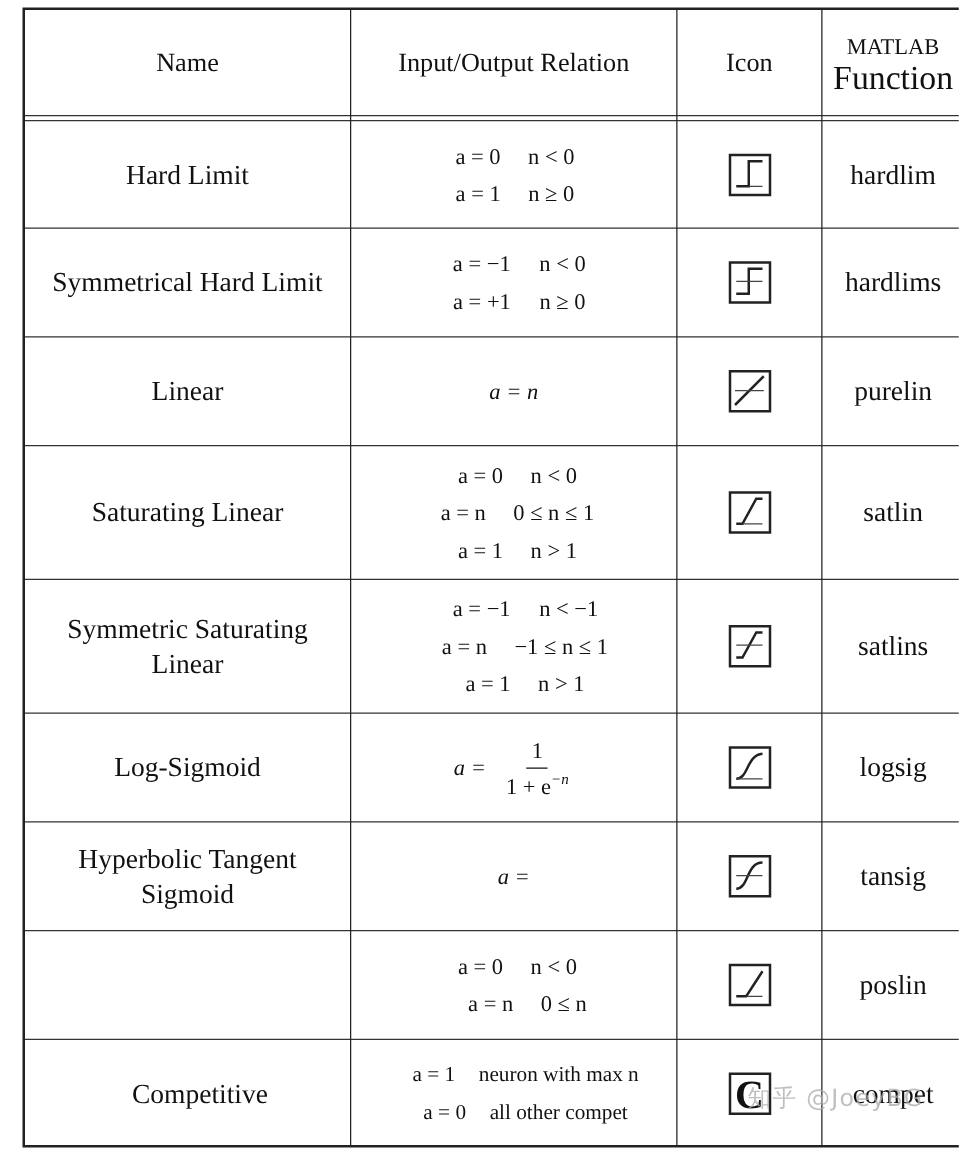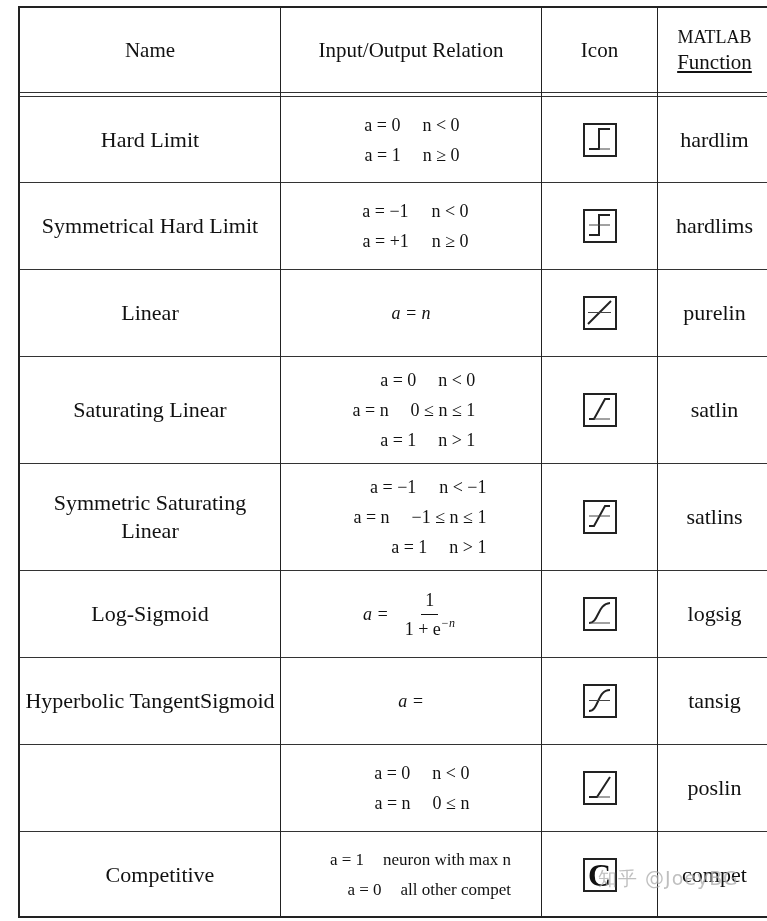--- a/index.html
+++ b/index.html
@@ -8,21 +8,21 @@
   .tbl { position: absolute; left: 6px; top: 6px; width: 755px; height: 912px;
          border: 2px solid #222; box-sizing: border-box; margin-left: 12px; }
   .hline { position: absolute; left: 0; right: 0; height: 0; border-top: 1.5px solid #333; }
   .vline { position: absolute; top: 0; bottom: 0; width: 0; border-left: 1.5px solid #222; }
   .cell { position: absolute; display: flex; align-items: center; justify-content: center;
           text-align: center; box-sizing: border-box; }
   .hdr { font-size: 21px; line-height: 26px; }
   .name { font-size: 22px; line-height: 28px; }
   .fn { font-size: 22px; }
   .rel { font-size: 18px; line-height: 30px; }
-  .rel .lines { display: flex; flex-direction: column; align-items: flex-end; }
+  .rel .lines { display: flex; flex-direction: column; align-items: center; }
   .rel .ln { display: flex; white-space: pre; }
   .rel .lhs { display: inline-block; min-width: 80px; }
   .m { font-style: italic; }
   .frac-wrap { display: flex; align-items: center; font-size: 18px; }
   .frac { display: inline-flex; flex-direction: column; align-items: center; margin-left: 12px; }
   .frac .num { padding: 0 4px 2px; border-bottom: 1.3px solid #111; line-height: 24px; }
   .frac .den { padding: 2px 4px 0; line-height: 24px; }
   sup { font-size: 12px; vertical-align: 8px; line-height: 0; }
   .icon-box { width: 34px; height: 34px; border: 2.5px solid #222; box-sizing: border-box; position: relative; }
   .icon-box svg { position: absolute; left: 0; top: 0; width: 29px; height: 29px; }
@@ -47,21 +47,21 @@
 
   <div class="vline" style="left:260px;"></div>
   <div class="vline" style="left:521px;"></div>
   <div class="vline" style="left:637px;"></div>
 
   <div class="cell hdr" style="left:0;top:0;width:260px;height:84px;">Name</div>
   <div class="cell hdr" style="left:261px;top:0;width:260px;height:84px;">Input/Output Relation</div>
   <div class="cell hdr" style="left:522px;top:0;width:115px;height:84px;">Icon</div>
   <div class="cell hdr" style="left:638px;top:0;width:113px;height:84px;flex-direction:column;text-align:center;">
     <span class="small" style="font-size:18px;line-height:24px;">MATLAB</span>
-    <span style="font-size:21px;line-height:26px;text-decoration:underline;">Function</span>
+    <span style="font-size:27px;line-height:26px;">Function</span>
   </div>
 
   <div class="cell name" style="left:0;top:89px;width:260px;height:85px;">Hard Limit</div>
   <div class="cell rel" style="left:261px;top:89px;width:260px;height:85px;">
     <div class="lines" style="margin-left:-20px;">
       <div class="ln"><span class="lhs m2">a = 0</span><span>n &lt; 0</span></div>
       <div class="ln"><span class="lhs">a = 1</span><span>n ≥ 0</span></div>
     </div>
   </div>
   <div class="cell" style="left:522px;top:89px;width:115px;height:85px;">
@@ -155,21 +155,21 @@
   <div class="cell" style="left:522px;top:563px;width:115px;height:86px;">
     <div class="icon-box">
       <svg viewBox="0 0 29 29">
           <path d="M4 24 C14 24, 12 5, 25 4" fill="none" stroke="#222" stroke-width="2"></path>
           <path d="M4 24 H25" stroke="#444" stroke-width="1"></path>
         </svg>
     </div>
   </div>
   <div class="cell fn" style="left:638px;top:563px;width:113px;height:86px;">logsig</div>
 
-  <div class="cell name" style="left:0;top:650px;width:260px;height:86px;flex-direction:row;">
+  <div class="cell name" style="left:0;top:650px;width:260px;height:86px;flex-direction:column;">
     <span>Hyperbolic Tangent</span>
     <span>Sigmoid</span>
   </div>
   <div class="cell" style="left:261px;top:650px;width:260px;height:86px;">
     <div class="frac-wrap">
       <span class="m">a =</span>
     </div>
   </div>
   <div class="cell" style="left:522px;top:650px;width:115px;height:86px;">
     <div class="icon-box">

